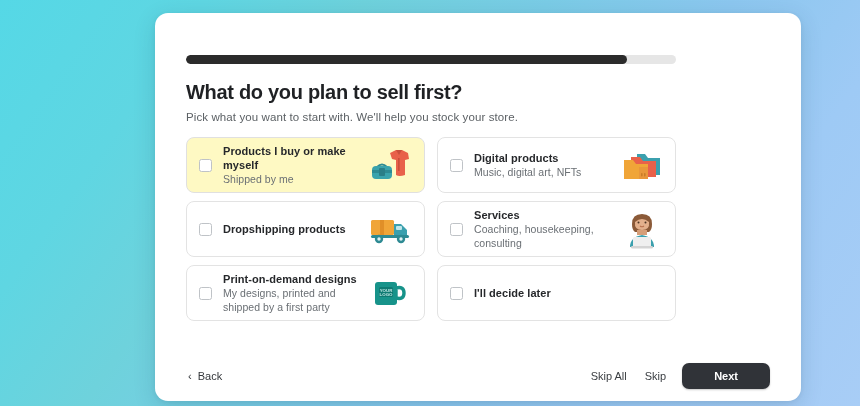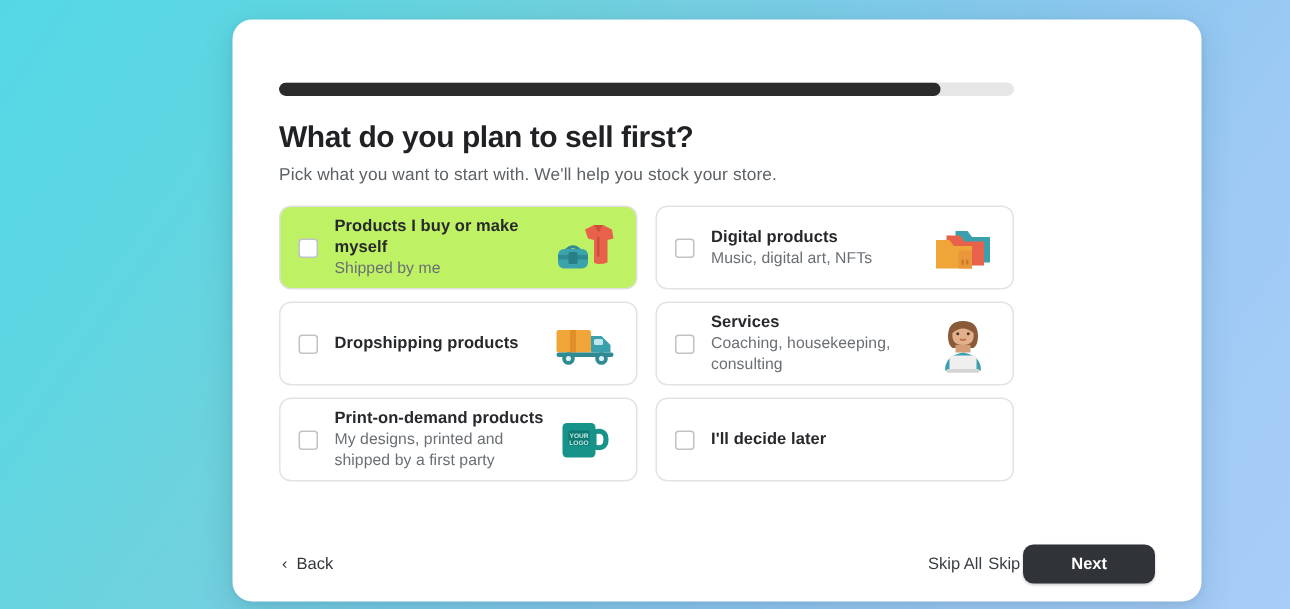--- a/index.html
+++ b/index.html
@@ -99,21 +99,21 @@
     height: 56px;
     border: 1px solid #E3E3E3;
     border-radius: 8px;
     background: #ffffff;
     display: flex;
     align-items: center;
     padding: 0 10px 0 12px;
     cursor: pointer;
   }
   .option-card.is-hovered {
-    background: #bef264;
+    background: #fef9c3;
     border-color: #E0E0E0;
   }
 
   .option-checkbox {
     flex: 0 0 auto;
     width: 11px;
     height: 11px;
     border: 1px solid #BFC3C7;
     border-radius: 2.5px;
     background: #ffffff;
@@ -174,20 +174,21 @@
   }
   .chevron-left-icon {
     display: inline-block;
     font-size: 11px;
     line-height: 1;
     color: #34373B;
   }
   .footer-right {
     display: flex;
     align-items: center;
+    gap: 14px;
   }
   .text-button {
     font-size: 11px;
     color: #3A3E42;
     background: none;
     border: none;
     padding: 4px 2px;
     cursor: pointer;
     font-family: inherit;
     white-space: nowrap;
@@ -290,21 +291,21 @@
               <rect x="12" y="37" width="22" height="2.5" rx="1.2" fill="#D4D4D4"></rect>
               <circle cx="19.5" cy="13.5" r="1" fill="#4A3323"></circle>
               <circle cx="26.5" cy="13.5" r="1" fill="#4A3323"></circle>
               <path d="M21 17 q2 1.5 4 0" fill="none" stroke="#B9724F" stroke-width="1.1"></path>
             </svg>
           </div>
         </div>
         <div class="option-card">
           <div class="option-checkbox"></div>
           <div class="option-text">
-            <div class="option-title">Print-on-demand products</div>
+            <div class="option-title">Print-on-demand designs</div>
             <div class="option-desc">My designs, printed and shipped by a first party</div>
           </div>
           <div class="option-icon">
             <svg width="46" height="40" viewBox="0 0 46 40">
               <path d="M28 15 q8 -2 8 5 q0 7 -8 5 z" fill="none" stroke="#17938A" stroke-width="3.4"></path>
               <rect x="7" y="9" width="22" height="23" rx="3" fill="#17938A"></rect>
               <rect x="11" y="14" width="14" height="10" rx="1.5" fill="#0E7A72"></rect>
               <text x="18" y="19" font-family="Liberation Sans, sans-serif" font-size="4.4" font-weight="bold" fill="#BFE8E4" text-anchor="middle">YOUR</text>
               <text x="18" y="23.4" font-family="Liberation Sans, sans-serif" font-size="4.4" font-weight="bold" fill="#BFE8E4" text-anchor="middle">LOGO</text>
             </svg>

